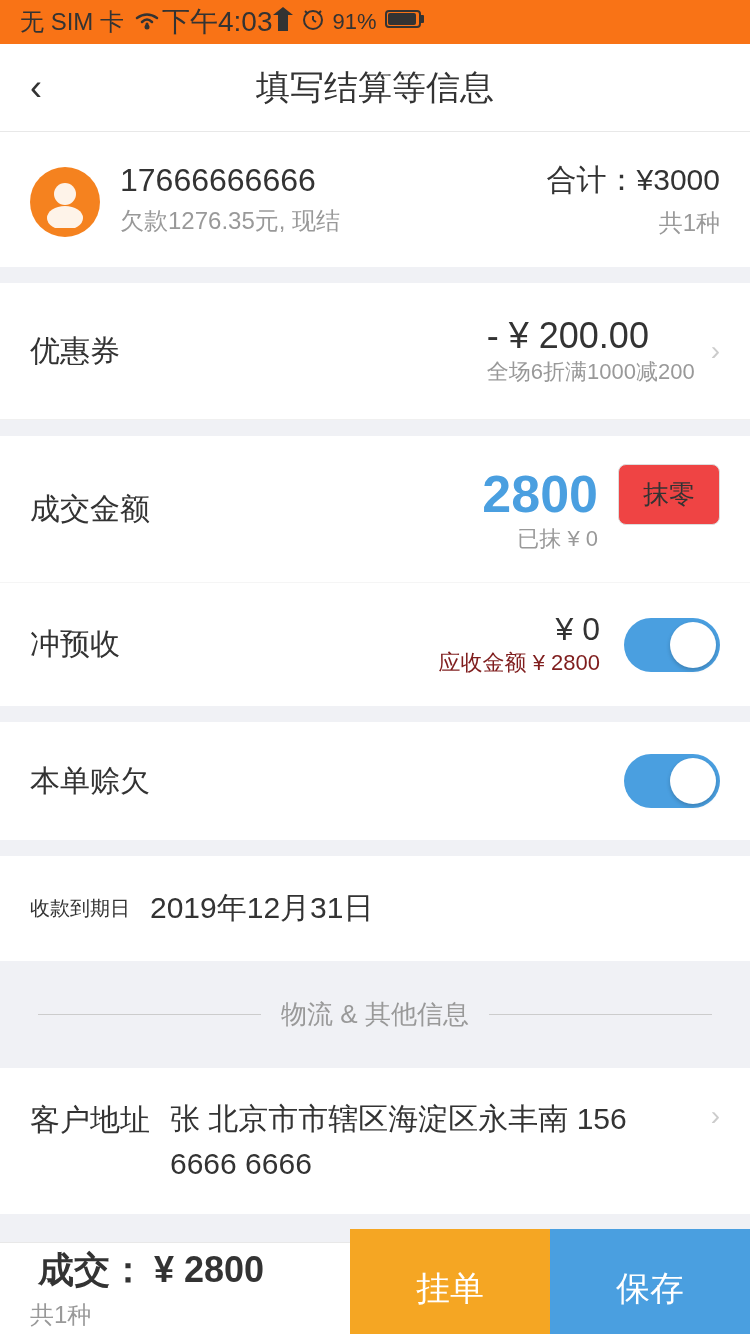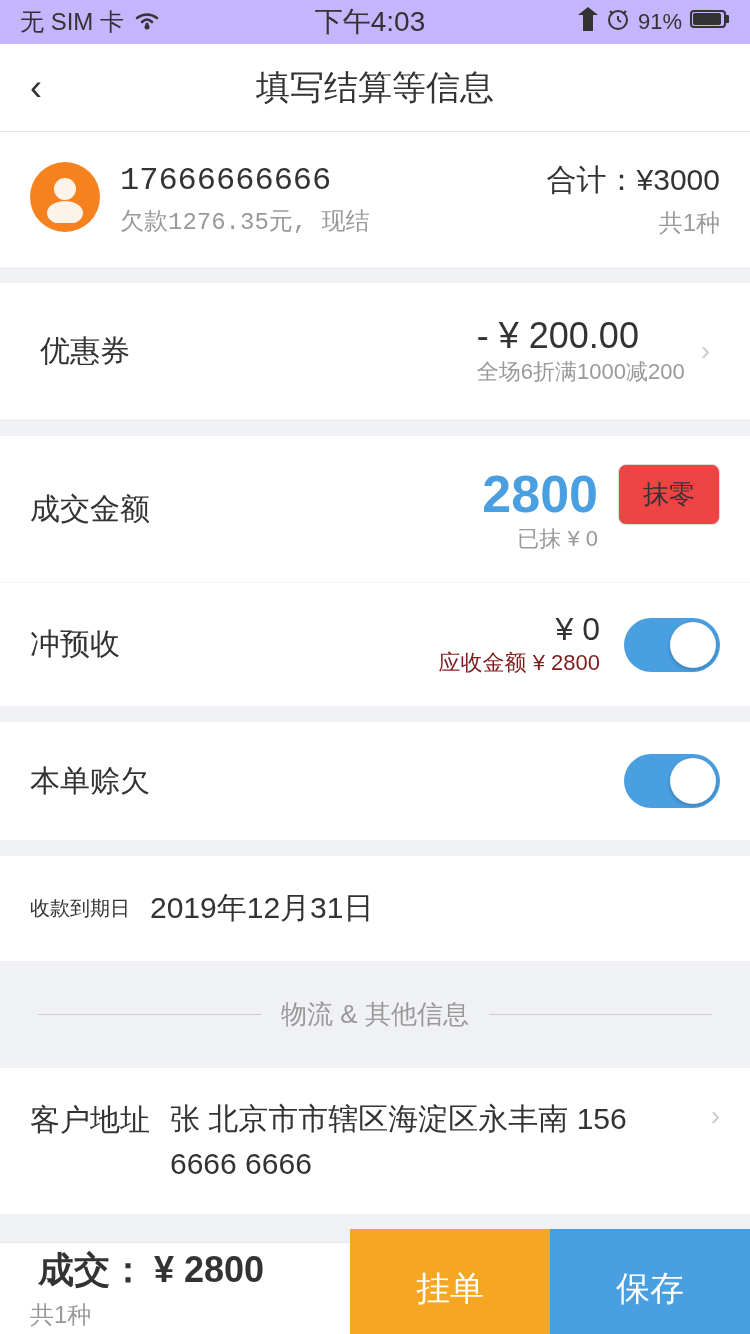--- a/index.html
+++ b/index.html
@@ -10,24 +10,23 @@
       font-family: -apple-system, "PingFang SC", "Helvetica Neue", sans-serif;
       background: #f0f1f5;
       font-size: 28px;
       color: #333;
       position: relative;
     }
 
     
     .status-bar {
       height: 44px;
-      background: #c4b5fd;
-      display: flex;
-      align-items: center;
-      justify-content: space-between;
+      background: #f97316;
+      display: flex;
+      align-items: center;
       padding: 0 20px;
       font-size: 24px;
       color: #333;
     }
     .status-left {
       display: flex;
       align-items: center;
       gap: 8px;
     }
     .status-center {
@@ -73,23 +72,22 @@
     .customer-card {
       background: #fff;
       padding: 28px 30px;
       display: flex;
       align-items: center;
       justify-content: space-between;
       margin-bottom: 16px;
     }
     .customer-left {
       display: flex;
-      align-items: flex-start;
+      align-items: flex-end;
       gap: 20px;
-      font-family: Liberation Mono, monospace;
     }
     .avatar {
       width: 70px;
       height: 70px;
       background: #f5821f;
       border-radius: 50%;
       display: flex;
       align-items: center;
       justify-content: center;
       flex-shrink: 0;
@@ -113,21 +111,21 @@
     }
     .total-count {
       font-size: 24px;
       color: #999;
       margin-top: 6px;
     }
 
     
     .coupon-row {
       background: #fff;
-      padding: 32px 40px;
+      padding: 32px 30px;
       display: flex;
       align-items: center;
       justify-content: space-between;
       border-bottom: 1px solid #f0f0f0;
       margin-bottom: 16px;
     }
     .coupon-label {
       font-size: 30px;
       color: #333;
     }

